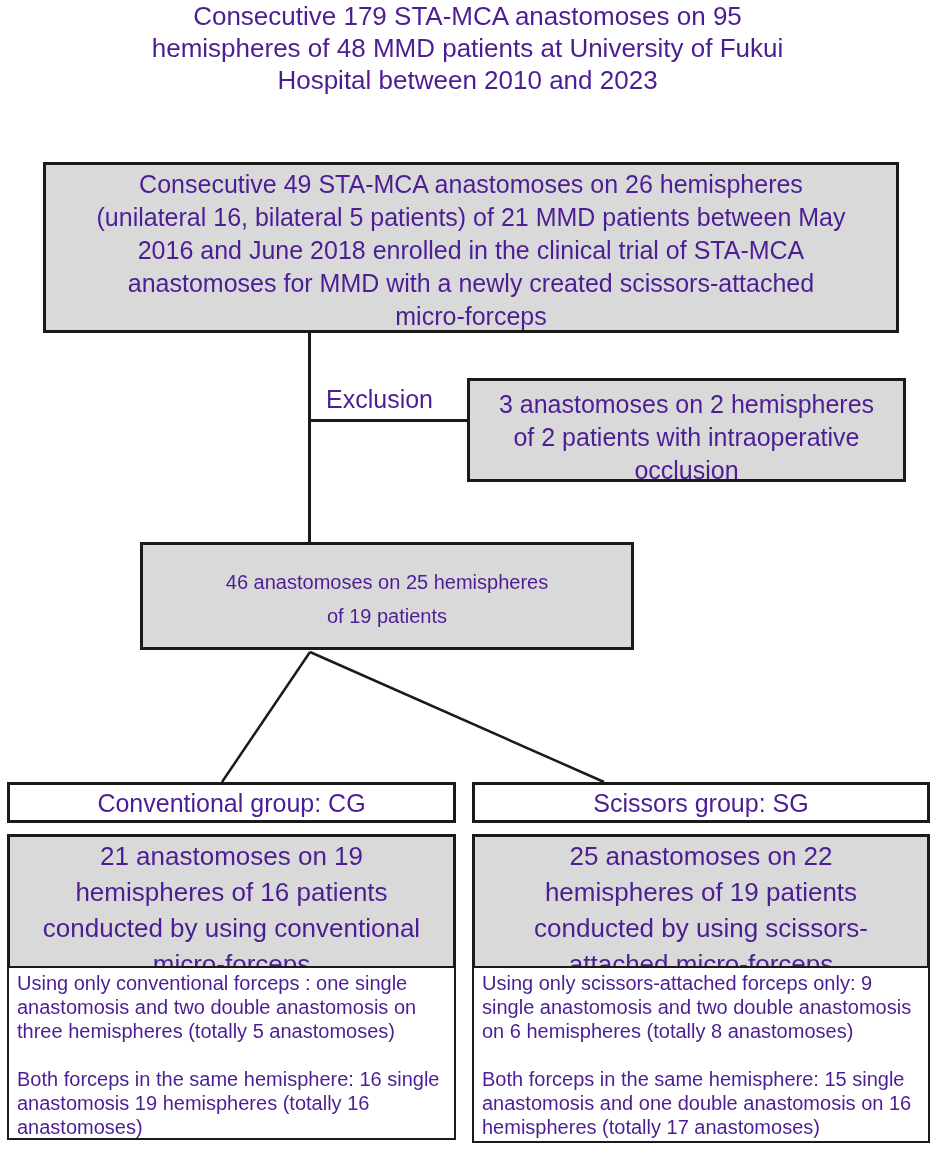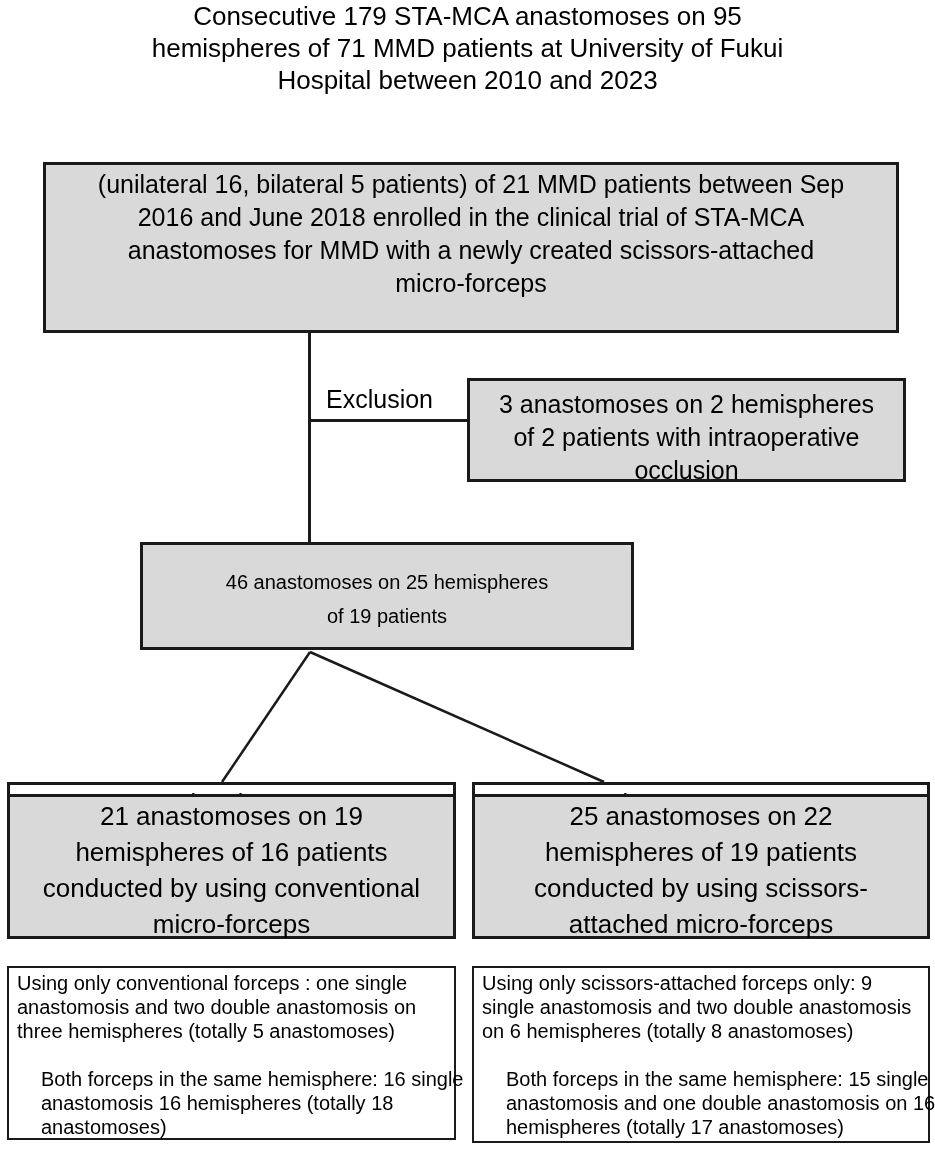--- a/index.html
+++ b/index.html
@@ -2,21 +2,21 @@
 <html><head>
 <meta charset="utf-8">
 <style>
   html, body { margin: 0; padding: 0; background: #ffffff; }
   .canvas {
     position: relative;
     width: 935px;
     height: 1152px;
     background: #ffffff;
     font-family: "Liberation Sans", sans-serif;
-    color: #000000;
+    color: #4c1d95;
     overflow: hidden;
   }
   .abs { position: absolute; box-sizing: border-box; }
   .center { text-align: center; }
   .box {
     position: absolute;
     box-sizing: border-box;
     border: 3px solid #1a1a1a;
     background: #d9d9d9;
     text-align: center;
@@ -38,42 +38,43 @@
   .exclusion-box { left: 467px; top: 378px; width: 439px; height: 104px;
                    font-size: 25px; line-height: 33px; padding-top: 7px; }
 
   .included { left: 140px; top: 542px; width: 494px; height: 108px;
               font-size: 20px; line-height: 34px; padding-top: 20px; }
 
   .branches { position: absolute; left: 0; top: 0; width: 935px; height: 1152px;
               pointer-events: none; }
 
   .group-header { height: 41px; top: 782px; font-size: 25px; line-height: 37px; }
-  .group-summary { height: 145px; top: 794px; font-size: 26px; line-height: 36px; padding-top: 1px; }
+  .group-summary { height: 145px; top: 834px; font-size: 26px; line-height: 36px; padding-top: 1px; }
   .group-details { top: 966px; border-width: 2px; text-align: left;
                    font-size: 20px; line-height: 24px; padding: 3px 8px; }
   .cg { left: 7px;  width: 449px; }
   .sg { left: 472px; width: 458px; }
   .cg-details { height: 174px; }
   .sg-details { height: 177px; }
-  .para2 { margin-top: 24px; margin-left: 24px; }
+  .para2 { margin-top: 24px; }
 </style>
 </head>
 <body>
 
 <div class="canvas">
 
   <div class="abs title center">
     <div class="line">Consecutive 179 STA-MCA anastomoses on 95</div>
-    <div class="line">hemispheres of 71 MMD patients at  University of Fukui</div>
+    <div class="line">hemispheres of 48 MMD patients at  University of Fukui</div>
     <div class="line">Hospital between 2010 and 2023</div>
   </div>
 
   <div class="box enrollment">
-    <div class="line">(unilateral 16, bilateral 5 patients) of 21 MMD patients between Sep</div>
+    <div class="line">Consecutive 49 STA-MCA anastomoses on 26 hemispheres</div>
+    <div class="line">(unilateral 16, bilateral 5 patients) of 21 MMD patients between May</div>
     <div class="line">2016 and June 2018 enrolled in the clinical trial of STA-MCA</div>
     <div class="line">anastomoses for MMD with a newly created scissors-attached</div>
     <div class="line">micro-forceps</div>
   </div>
 
   <div class="abs vline"></div>
   <div class="abs hline"></div>
 
   <div class="abs exclusion-label">Exclusion</div>
 
@@ -103,21 +104,21 @@
     <div class="line">micro-forceps</div>
   </div>
   <div class="box white cg group-details cg-details">
     <div>
       <div class="line">Using only conventional forceps : one single</div>
       <div class="line">anastomosis and two double anastomosis on</div>
       <div class="line">three hemispheres (totally 5 anastomoses)</div>
     </div>
     <div class="para2">
       <div class="line">Both forceps in the same hemisphere: 16 single</div>
-      <div class="line">anastomosis 16 hemispheres (totally 18</div>
+      <div class="line">anastomosis 19 hemispheres (totally 16</div>
       <div class="line">anastomoses)</div>
     </div>
   </div>
 
   <div class="box white sg group-header">
     <div class="line">Scissors group: SG</div>
   </div>
   <div class="box sg group-summary">
     <div class="line">25 anastomoses on 22</div>
     <div class="line">hemispheres of 19 patients</div>

